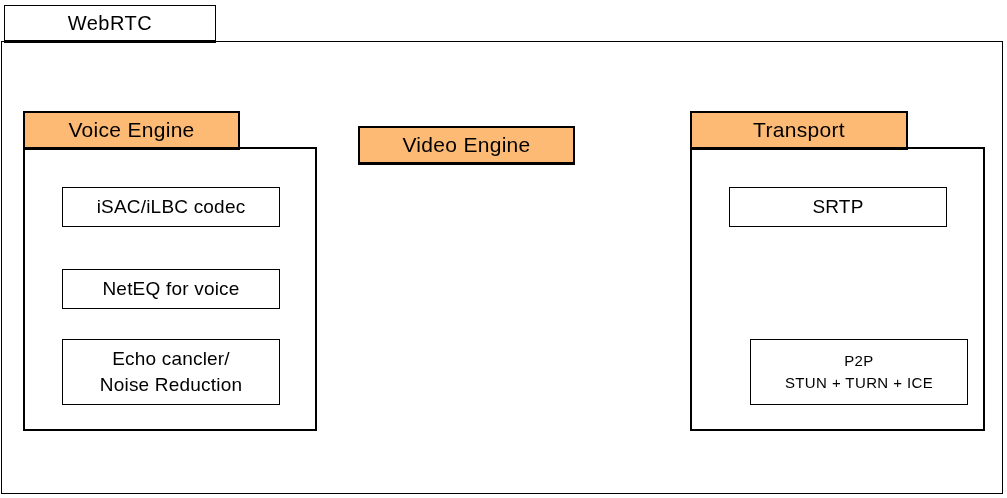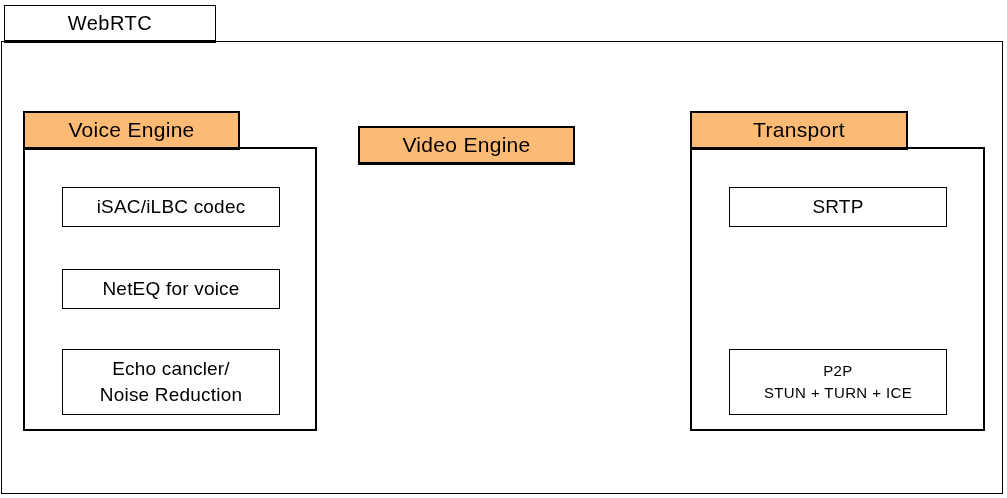--- a/index.html
+++ b/index.html
@@ -77,25 +77,26 @@
     box-sizing: border-box;
     display: flex; align-items: center; justify-content: center;
     text-align: center;
     font-size: 19px;
     line-height: 26px;
     white-space: pre-line;
     letter-spacing: 0.2px;
   }
   .node.row1 { top: 38px;  height: 40px; }
   .node.row2 { top: 120px; height: 40px; }
-  .node.row3 { top: 200px; height: 66px; }
+  .node.row3 { top: 190px; height: 66px; }
   .node.small {
     font-size: 15px;
     line-height: 22px;
     letter-spacing: 0.4px;
+    margin-left: 21px;
   }
 </style>
 </head>
 <body>
 
 <div class="canvas">
 
   <div class="outer-body"></div>
   <div class="outer-tab">
     <span>WebRTC</span>

